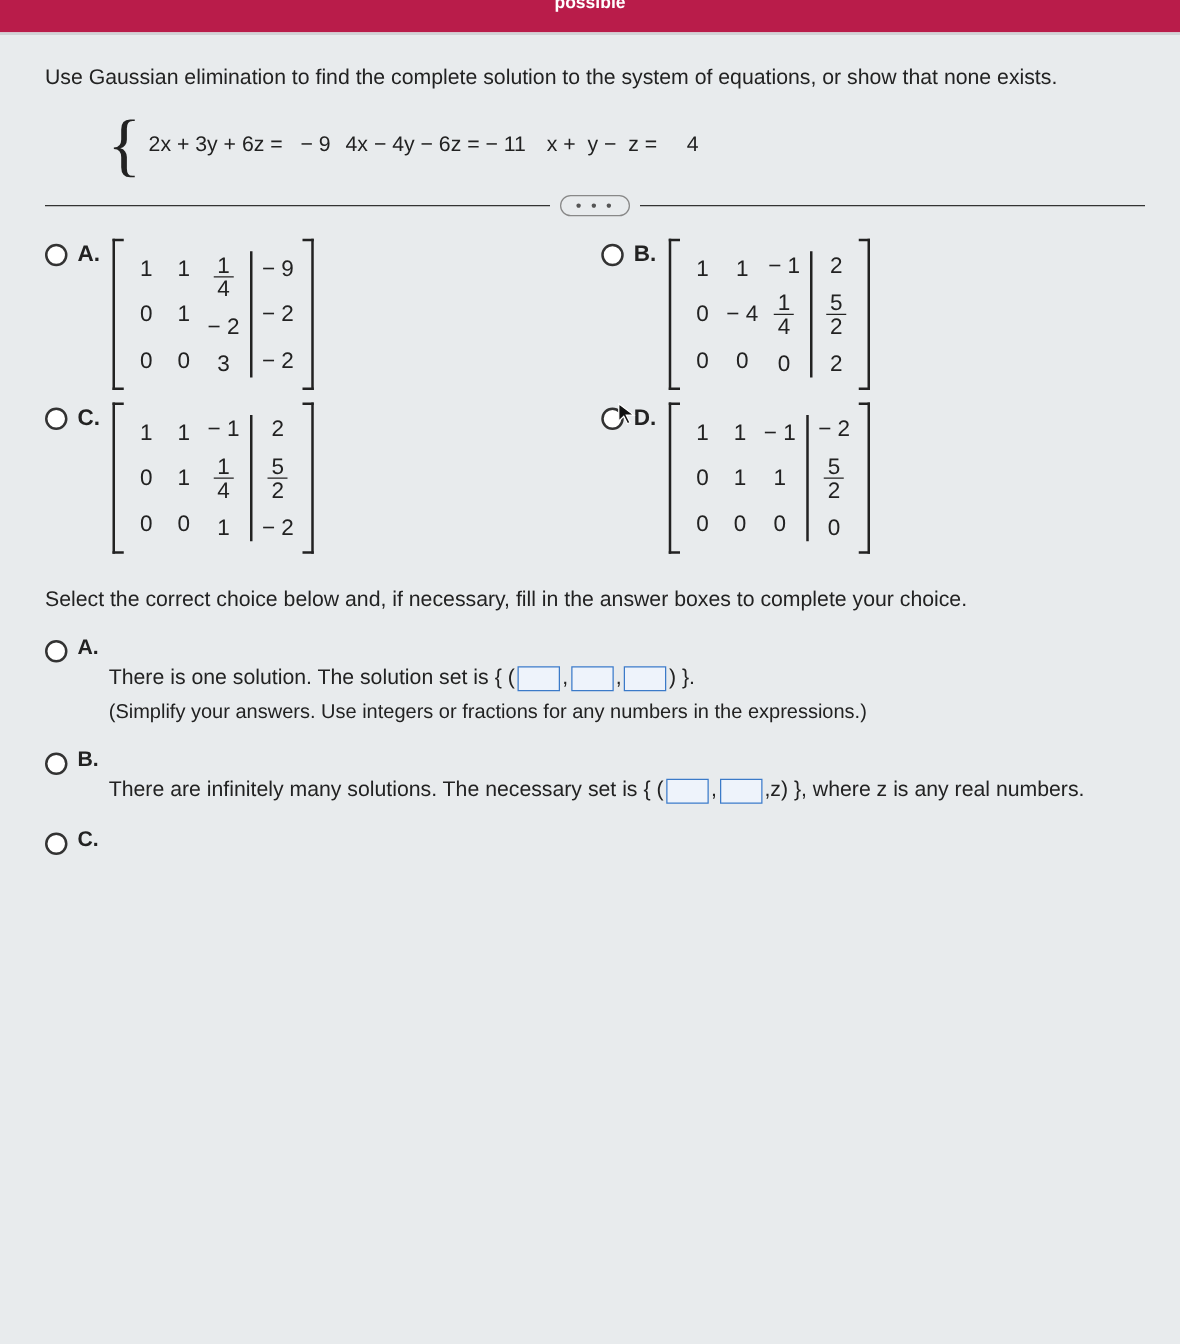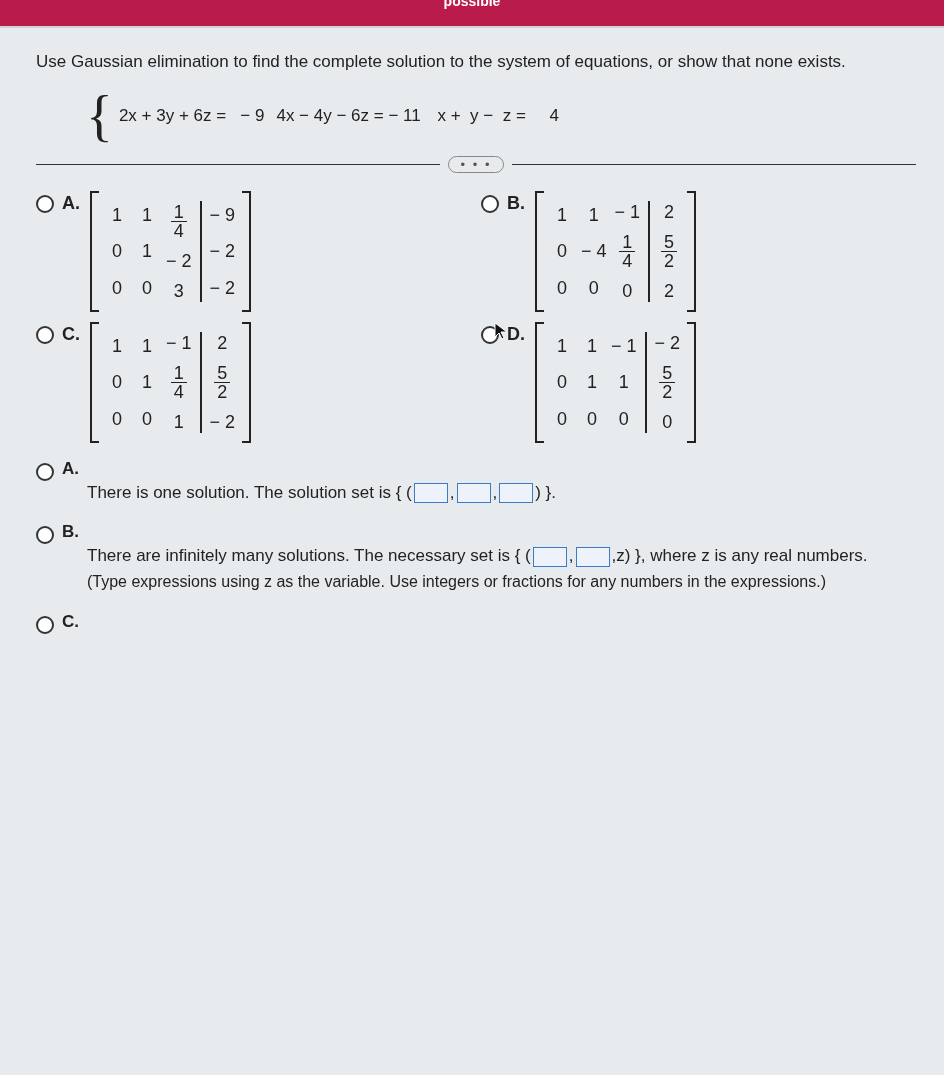--- a/index.html
+++ b/index.html
@@ -287,39 +287,40 @@
               <div class="mcell">0</div>
             </div>
           </div>
           <div class="mbracket r">
             <div class="bot"></div>
           </div>
         </div>
       </div>
     </div>
 
+  <div class="section2">Select the correct choice below and, if necessary, fill in the answer boxes to complete your choice.</div>
 
   <div class="ans-choice">
     <div class="radio"></div>
     <div class="ans-letter">A.</div>
     <div class="ans-body">
       <span>There is one solution. The solution set is </span>
       <span>{ (</span><span class="inputbox"></span><span>,</span><span class="inputbox"></span><span>,</span><span class="inputbox"></span><span>) }.</span>
       <br>
+      <span class="noteline">(Simplify your answers. Use integers or fractions for any numbers in the expressions.)</span>
     </div>
   </div>
 
   <div class="ans-choice">
     <div class="radio"></div>
     <div class="ans-letter">B.</div>
     <div class="ans-body">
       <span>There are infinitely many solutions. The necessary set is </span>
       <span>{ (</span><span class="inputbox"></span><span>,</span><span class="inputbox"></span><span>,z) }</span><span>, where z is any real numbers.</span>
       <br>
-      <span class="noteline">(Type expressions using z as the variable. Use integers or fractions for any numbers in the expressions.)</span>
     </div>
   </div>
 
   <div class="ans-choice">
     <div class="radio"></div>
     <div class="ans-letter">C.</div>
   </div>
 
 </div>
 

